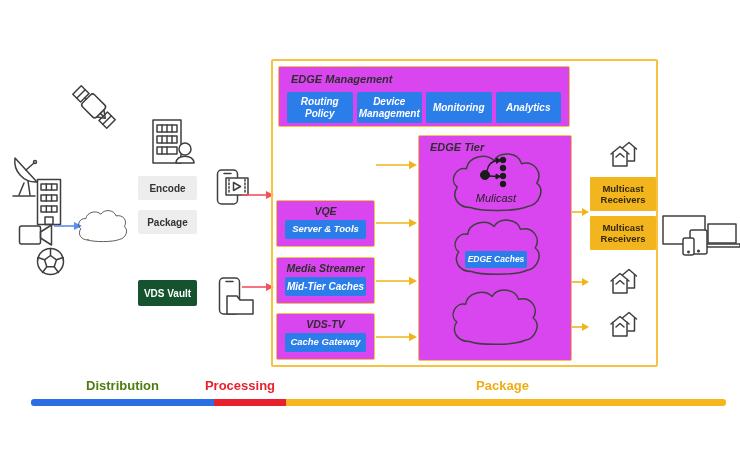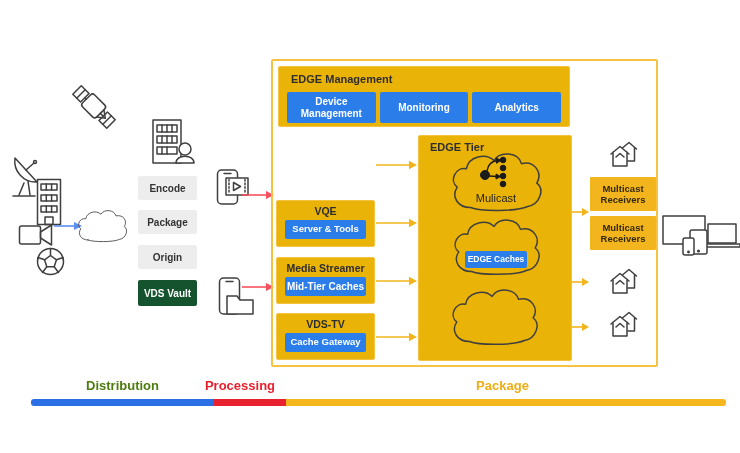--- a/index.html
+++ b/index.html
@@ -1,19 +1,19 @@
 <!DOCTYPE html>
 <html><head>
 <meta charset="utf-8">
 <style>
   html,body{margin:0;padding:0;background:#fff;}
   #canvas{position:relative;width:740px;height:453px;background:#fff;overflow:hidden;
           font-family:"Liberation Sans",sans-serif;color:#2e2e2e;}
   .abs{position:absolute;}
-  .graybox{background:#eab308;border:1.5px solid #f5c242;border-radius:2px;box-sizing:border-box;}
+  .graybox{background:#d946ef;border:1.5px solid #f5c242;border-radius:2px;box-sizing:border-box;font-style:italic;}
   .box-title{font-weight:bold;font-size:10.5px;color:#2e2e2e;text-align:center;}
   .bluebtn{background:#2b7de9;color:#fff;font-weight:bold;display:flex;align-items:center;
            justify-content:center;text-align:center;border-radius:2px;line-height:1.15;box-sizing:border-box;}
   .srclabel{background:#ededed;color:#333;font-size:10px;font-weight:600;display:flex;align-items:center;
             justify-content:center;border-radius:2px;}
   .receiver{background:#f2b51d;color:#33290a;font-size:9.5px;font-weight:bold;display:flex;align-items:center;
             justify-content:center;text-align:center;line-height:1.2;border-radius:1px;}
   .stage-label{font-size:13px;font-weight:bold;text-align:center;}
   .bar{position:absolute;top:399px;height:7px;}
   svg{display:block;}
@@ -110,23 +110,20 @@
       <line x1="8.5" y1="12.8" x2="2" y2="10.5"></line>
     </g>
   </svg>
 
   <div class="abs srclabel" style="left:138px;top:176px;width:59px;height:24px">
       <span>Encode</span>
     </div>
   <div class="abs srclabel" style="left:138px;top:210px;width:59px;height:24px">
       <span>Package</span>
     </div>
-  <div class="abs srclabel" style="left:138px;top:245px;width:59px;height:24px">
-      <span>Origin</span>
-    </div>
   <div class="abs srclabel" style="left:138px;top:280px;width:59px;height:26px;background:#14532d;color:#fff;font-weight:bold">
       <span>VDS Vault</span>
     </div>
 
   <svg class="abs" style="left:216px;top:168px" width="34" height="38" viewBox="0 0 34 38">
     <g class="icon-stroke">
       <rect x="1.5" y="2" width="20" height="34" rx="4"></rect>
       <line x1="8" y1="5.5" x2="15" y2="5.5"></line>
       <rect x="10" y="10" width="22" height="17" fill="#fff"></rect>
       <path d="M17.5 14.5 L24.5 18.5 L17.5 22.5 Z"></path>
@@ -149,20 +146,21 @@
   <svg class="abs" style="left:242px;top:281px" width="32" height="12" viewBox="0 0 32 12">
     <line x1="0" y1="6" x2="24" y2="6" stroke="#f5505e" stroke-width="1.6"></line>
     <polygon points="24,2 32,6 24,10" fill="#f5505e"></polygon>
   </svg>
 
   <div class="abs" style="left:271px;top:59px;width:387px;height:308px;border:2px solid #f5c242;border-radius:2px;box-sizing:border-box"></div>
 
   <div class="abs graybox" style="left:278px;top:66px;width:292px;height:61px">
     <div class="box-title" style="position:absolute;left:12px;top:6px;font-size:11px">EDGE Management</div>
     <div style="position:absolute;left:8px;right:8px;top:25px;height:31px;display:flex;gap:4px">
+      <div class="bluebtn" style="flex:1;font-size:10px">Routing Policy</div>
       <div class="bluebtn" style="flex:1;font-size:10px">Device Management</div>
       <div class="bluebtn" style="flex:1;font-size:10px">Monitoring</div>
       <div class="bluebtn" style="flex:1;font-size:10px">Analytics</div>
     </div>
   </div>
 
   <div class="abs graybox" style="left:276px;top:200px;width:99px;height:47px;padding-top:4px">
     <div class="box-title">VQE</div>
     <div class="bluebtn" style="margin:3px 8px 0;height:19px;font-size:9.5px">Server &amp; Tools</div>
   </div>

